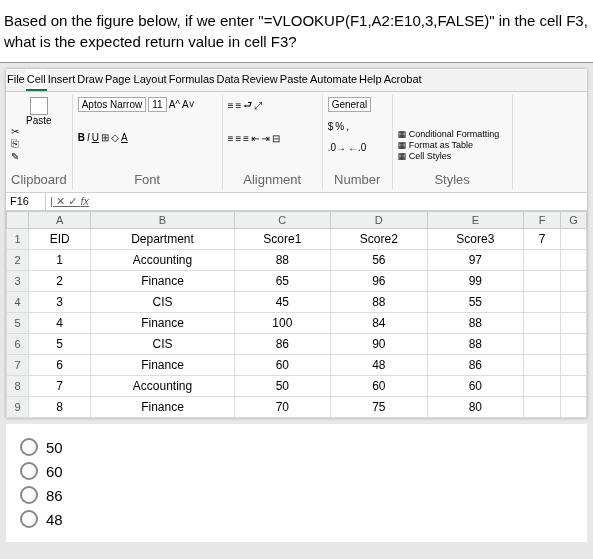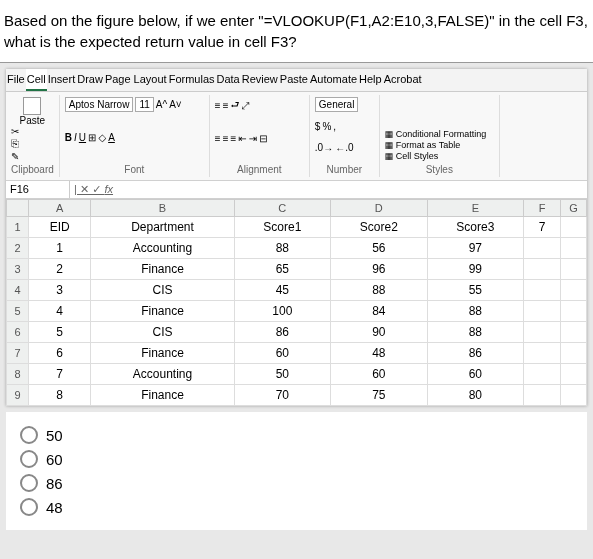--- a/index.html
+++ b/index.html
@@ -5,25 +5,25 @@
 * { box-sizing: border-box; margin: 0; padding: 0; }
 body { font-family: Arial, sans-serif; font-size: 12px; background: #e8e8e8; width: 593px; height: 559px; overflow: hidden; }
 .question { background: #fff; padding: 10px 4px; font-size: 15px; line-height: 1.4; border-bottom: 1px solid #999; }
 .excel-frame { background: #fff; margin: 6px; box-shadow: 0 0 3px rgba(0,0,0,0.3); }
 .tabs { display: flex; background: #f3f3f3; border-bottom: 1px solid #ccc; font-size: 11px; }
 .tab { padding: 4px 1px; cursor: pointer; }
 .tab.active { background: #fff; border-bottom: 2px solid #217346; }
 .ribbon { display: flex; background: #f8f8f8; border-bottom: 1px solid #d0d0d0; padding: 3px 0; font-size: 10px; align-items: stretch; }
 .ribbon-grp { border-right: 1px solid #ddd; padding: 2px 5px; display: flex; flex-direction: column; justify-content: space-between; min-width: 50px; }
 .ribbon-grp .tools { display: flex; gap: 2px; flex-wrap: wrap; align-items: center; }
-.ribbon-grp .label { text-align: center; font-size: 10px; color: #666; margin-top: 2px; }
+.ribbon-grp .label { text-align: center; font-size: 13px; color: #666; margin-top: 10px; }
 .paste { display: flex; flex-direction: column; align-items: center; font-size: 10px; }
 .fontbox { border: 1px solid #aaa; padding: 1px 3px; font-size: 10px; background: #fff; }
 .namebox-row { display: flex; border-bottom: 1px solid #d0d0d0; background: #fff; font-size: 11px; }
-.namebox { width: 64px; border-right: 1px solid #ccc; padding: 2px 4px; }
+.namebox { width: 40px; border-right: 1px solid #ccc; padding: 2px 4px; }
 .fx { padding: 2px 4px; color: #666; text-decoration: underline; }
 .grid { border-collapse: collapse; width: 100%; font-size: 12px; }
 .grid th { background: #eef0ef; border: 1px solid #ccc; font-weight: normal; color: #555; padding: 2px; font-size: 11px; text-align: center; }
 .grid td { border: 1px solid #ddd; padding: 3px 6px; text-align: center; background: #fff; }
 .grid .rh { background: #eef0ef; color: #555; font-size: 11px; width: 22px; text-align: center; }
 .grid tr:first-child td { font-weight: bold; }
 .answers { padding: 8px 14px; background: #fff; margin: 6px; }
 .ans { display: flex; align-items: center; gap: 8px; margin: 6px 0; font-size: 15px; }
 .radio { width: 18px; height: 18px; border: 2px solid #888; border-radius: 50%; }
 .icon-clip { width: 18px; height: 18px; background: #fff; border: 1px solid #999; }

